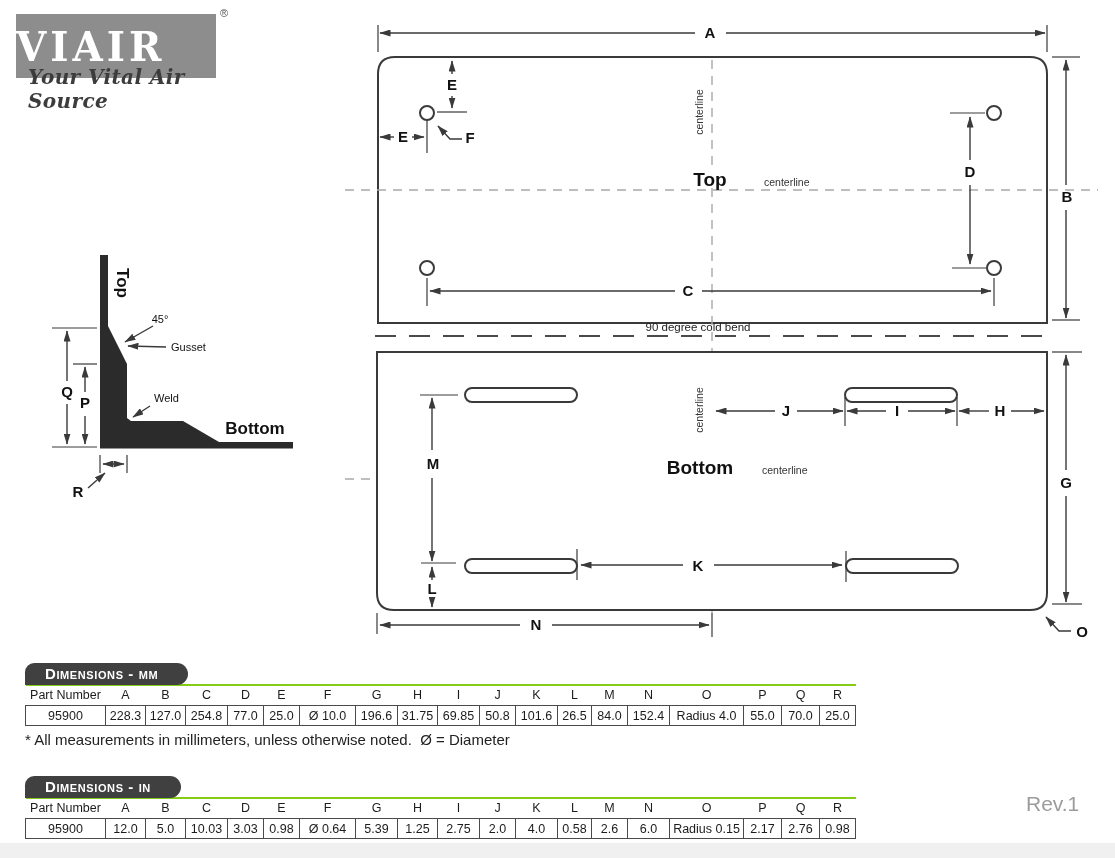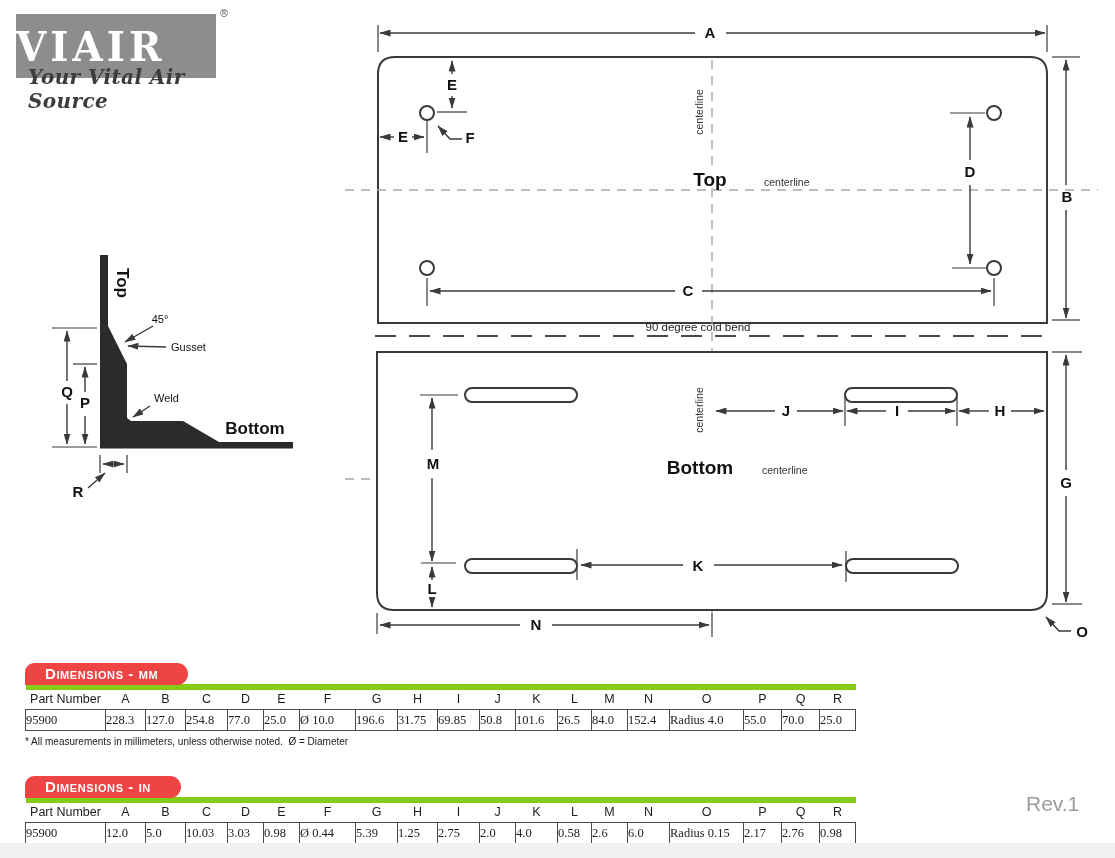--- a/index.html
+++ b/index.html
@@ -24,28 +24,28 @@
   .dimtxt{font:bold 15px "Liberation Sans",sans-serif;fill:#111;text-anchor:middle;}
   .ttl{font:600 19px "Liberation Sans",sans-serif;fill:#111;text-anchor:middle;}
   .sm{font:10.5px "Liberation Sans",sans-serif;fill:#333;}
   .smv{font:10.5px "Liberation Sans",sans-serif;fill:#333;text-anchor:middle;}
   .note{font:11.5px "Liberation Sans",sans-serif;fill:#222;text-anchor:middle;}
   .ann{font:11px "Liberation Sans",sans-serif;fill:#111;}
   .annm{font:11px "Liberation Sans",sans-serif;fill:#111;text-anchor:middle;}
   .lblbg{fill:#fff;}
   
   .table-block{position:absolute;left:25px;width:830px;}
-  .tab{display:inline-block;background:#ef4444;color:#fff;font-variant:small-caps;
+  .tab{display:inline-block;background:#404040;color:#fff;font-variant:small-caps;
        font-size:15px;font-weight:bold;letter-spacing:.6px;padding:2px 30px 3px 20px;
        border-radius:10px 12px 12px 0;position:relative;z-index:2;margin-bottom:-1px;}
   table.spec{border-collapse:collapse;width:100%;table-layout:fixed;font-size:12.5px;color:#1c1c1c;}
-  table.spec th{font-weight:normal;border-top:6px solid #84cc16;padding:2px 0 3px;text-align:center;
+  table.spec th{font-weight:normal;border-top:2px solid #84cc16;padding:2px 0 3px;text-align:center;
                 overflow:hidden;white-space:nowrap;}
-  table.spec td{border:1px solid #4a4a4a;padding:2.5px 0;overflow:hidden;white-space:nowrap;font-family:Liberation Serif, serif;}
-  .footnote{font-size:10px;color:#222;margin-top:5px;}
+  table.spec td{border:1px solid #4a4a4a;padding:2.5px 0;text-align:center;overflow:hidden;white-space:nowrap;}
+  .footnote{font-size:15px;color:#222;margin-top:5px;}
   .rev{position:absolute;left:1026px;top:792px;font-size:21px;color:#9c9c9c;}
   .bottom-strip{position:absolute;left:0;bottom:0;width:100%;height:15px;background:#f1f0f1;}
 </style>
 </head>
 <body>
 
 <div class="page">
 
   <div class="logo-box">
     <span class="logo-text">VIAIR</span>
@@ -361,21 +361,21 @@
           </tr>
         </thead>
         <tbody>
           <tr>
             <td>95900</td>
             <td>12.0</td>
             <td>5.0</td>
             <td>10.03</td>
             <td>3.03</td>
             <td>0.98</td>
-            <td>Ø 0.44</td>
+            <td>Ø 0.64</td>
             <td>5.39</td>
             <td>1.25</td>
             <td>2.75</td>
             <td>2.0</td>
             <td>4.0</td>
             <td>0.58</td>
             <td>2.6</td>
             <td>6.0</td>
             <td>Radius 0.15</td>
             <td>2.17</td>

